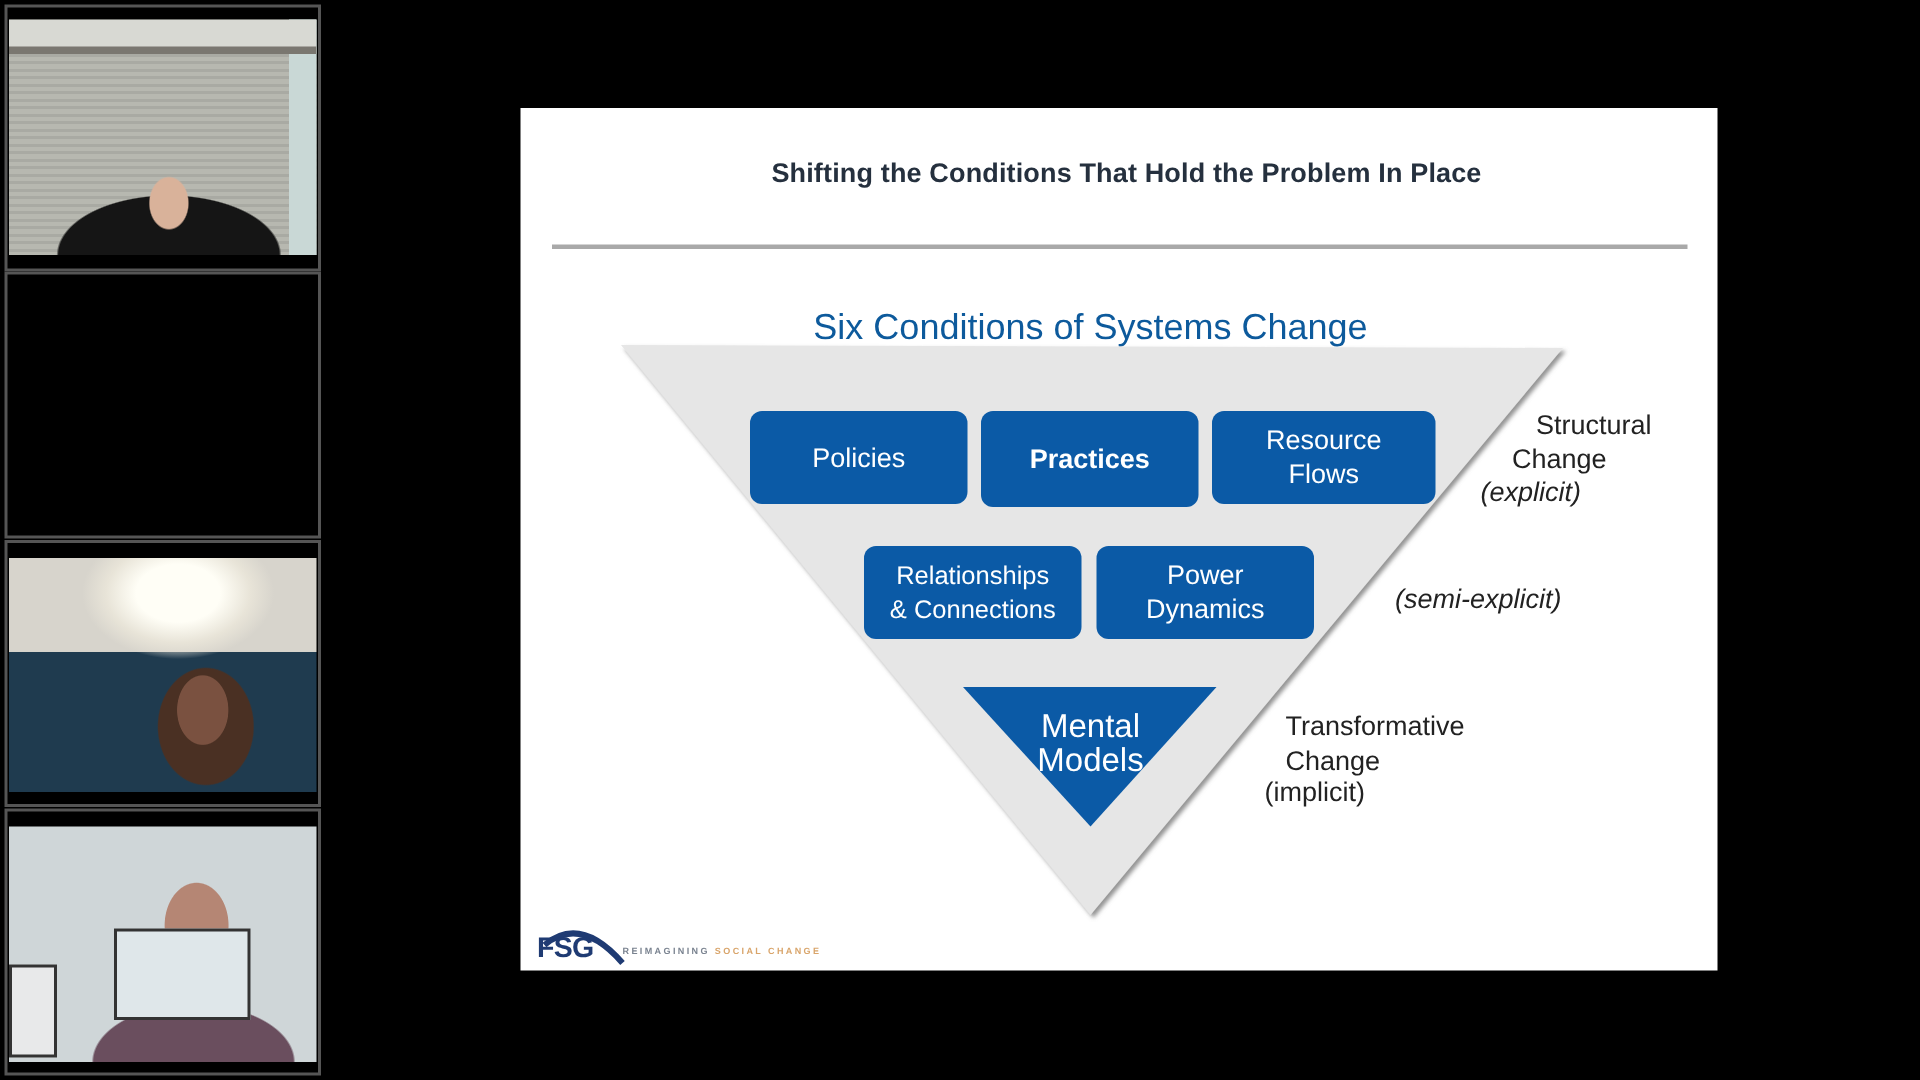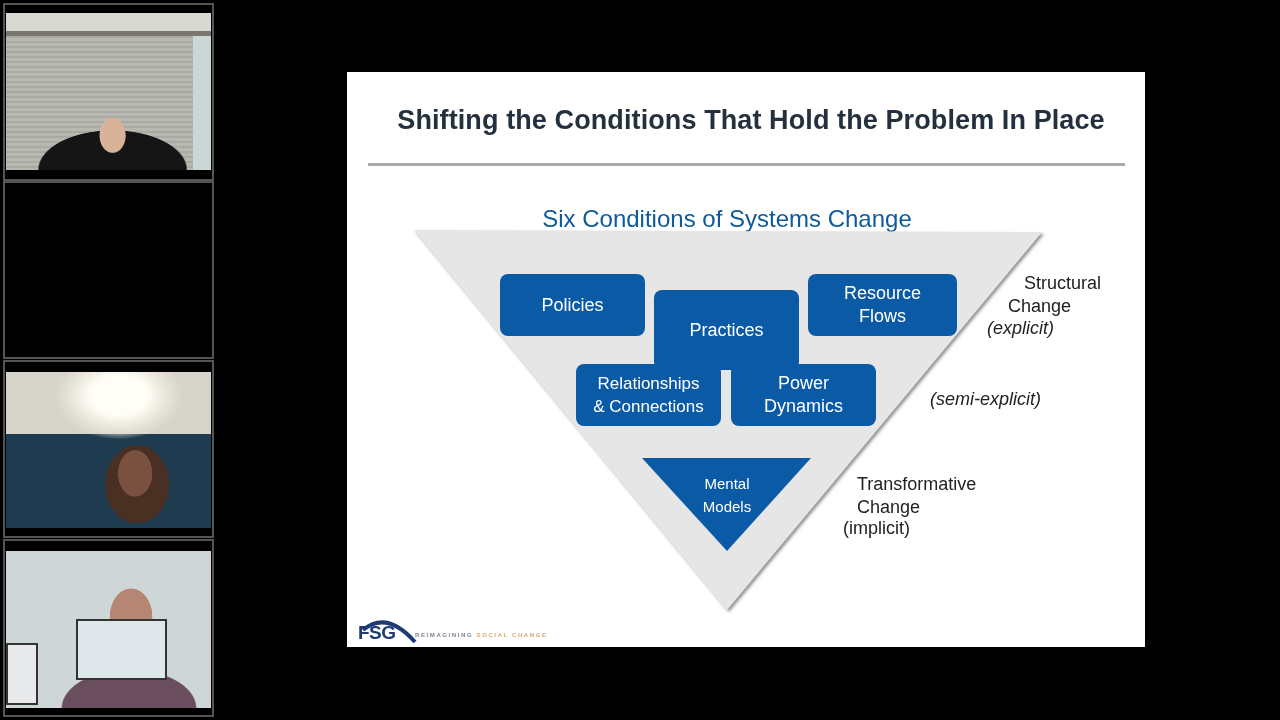--- a/index.html
+++ b/index.html
@@ -32,33 +32,33 @@
     background:
       radial-gradient(ellipse 30px 40px at 61% 42%, #b58674 0 70%, transparent 72%),
       radial-gradient(ellipse 70px 40px at 60% 100%, #6a4e5e 0 95%, transparent 97%),
       linear-gradient(90deg, #cfd6d8 0 100%);
   }
   .t4 .frame { position:absolute; left:70px; top:68px; width:87px; height:57px; border:2px solid #333; background:#dfe7ea; }
   .t4 .frame2 { position:absolute; left:0; top:92px; width:28px; height:58px; border:2px solid #333; background:#e8e9ea; }
 
   
   .slide { position:absolute; left:347px; top:72px; width:798px; height:575px; background:#fff; overflow:hidden; }
-  .slide-title { position:absolute; left:0; right:0; top:33px; text-align:center; font-size:27px; font-weight:bold; color:#25303e; letter-spacing:0.1px; padding-left:10px; }
+  .slide-title { position:absolute; left:0; right:0; top:33px; text-align:center; font-size:18px; font-weight:bold; color:#25303e; letter-spacing:0.1px; padding-left:10px; }
   .title-rule { position:absolute; left:21px; right:20px; top:91px; height:3px; background:#a9a9a9; }
   .subtitle { position:absolute; left:0; width:760px; top:121px; text-align:center; font-size:24px; color:#0d5a9c;margin-top:12px; }
 
   svg.diagram { position:absolute; left:0; top:0; }
 
   .box { position:absolute; background:#0b5aa6; color:#fff; border-radius:8px; display:flex; align-items:center; justify-content:center; text-align:center; font-size:18px; line-height:23px; }
   .b-policies { left:153px; top:202px; width:145px; height:62px; }
-  .b-practices { left:307px; top:218px; width:145px; height:80px; }
+  .b-practices { left:307px; top:202px; width:145px; height:64px;font-weight:bold; }
   .b-resource { left:461px; top:202px; width:149px; height:62px; }
   .b-relationships { left:229px; top:292px; width:145px; height:62px; font-size:17px; }
   .b-power { left:384px; top:292px; width:145px; height:62px; }
-  .mental-label { position:absolute; left:320px; top:400px; width:120px; text-align:center; color:#fff; font-size:15px; line-height:23px; }
+  .mental-label { position:absolute; left:320px; top:400px; width:120px; text-align:center; color:#fff; font-size:22px; line-height:23px; }
 
   .side { position:absolute; color:#222; font-size:18px; line-height:22px; }
   .s-structural { left:677px; top:200px; }
   .s-change1 { left:661px; top:223px; }
   .s-explicit { left:640px; top:245px; font-style:italic; }
   .s-semi { left:583px; top:316px; font-style:italic; }
   .s-transform { left:510px; top:401px; }
   .s-change2 { left:510px; top:424px; }
   .s-implicit { left:496px; top:445px; }
 

